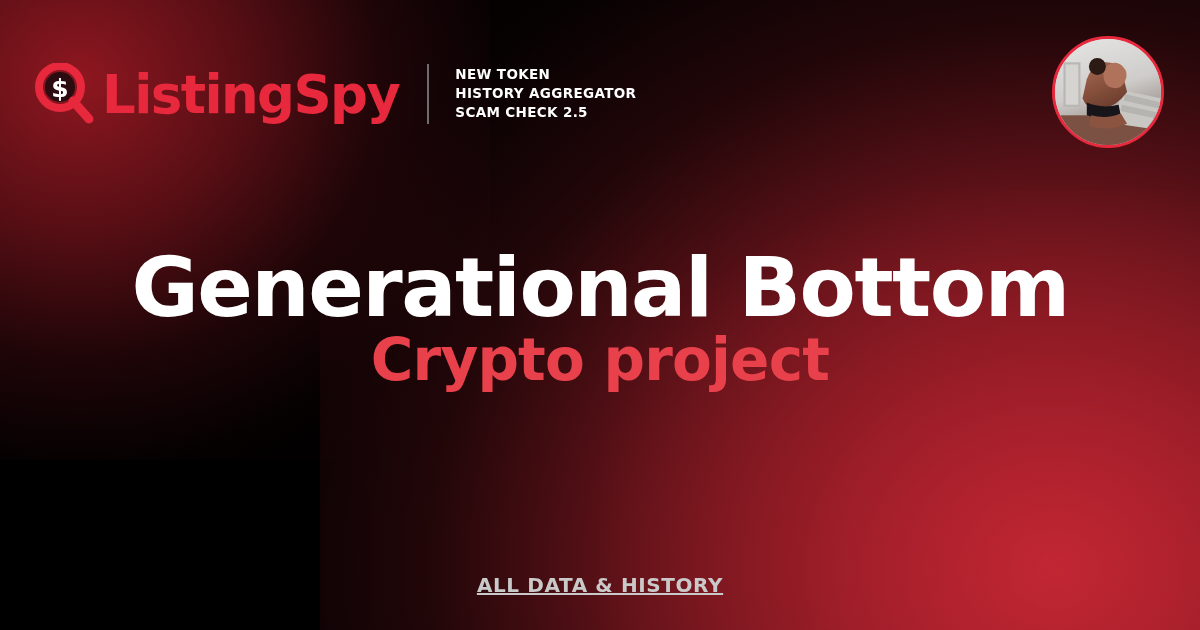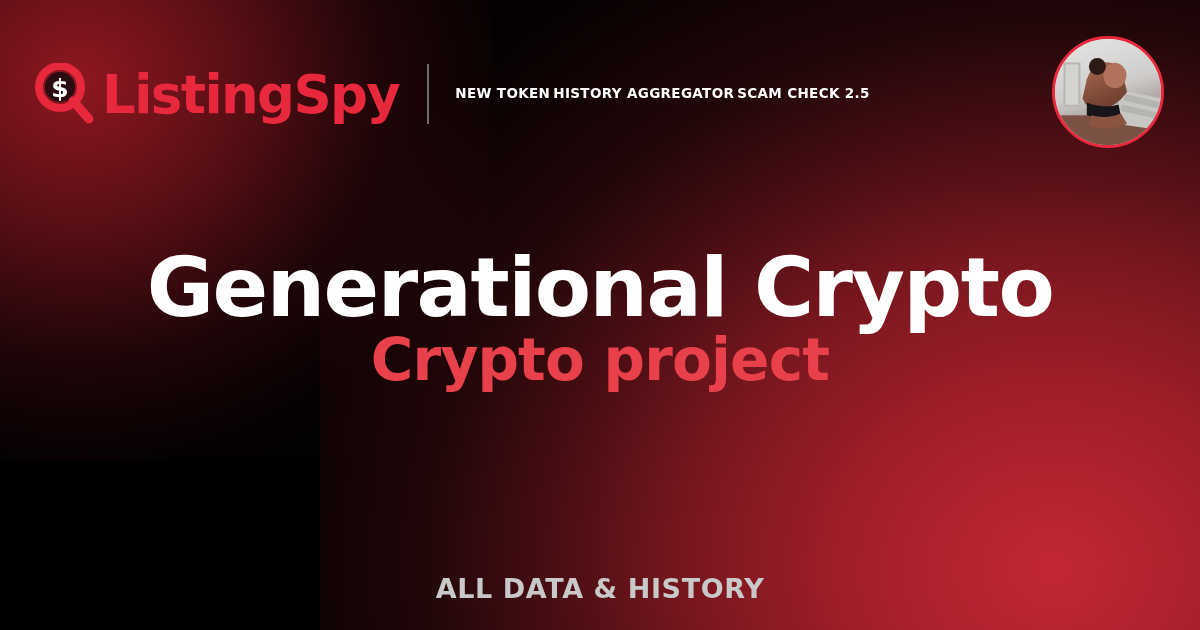--- a/index.html
+++ b/index.html
@@ -87,21 +87,21 @@
   .divider {
     width:2px;
     height:60px;
     background:#6d6d6d;
     margin:0 26px 0 28px;
     flex:0 0 2px;
   }
 
   .tagline {
     display:flex;
-    flex-direction:row;
+    flex-direction:column;
     justify-content:center;
     gap:3px;
   }
   .tagline span {
     color:#ffffff;
     font-size:13.5px;
     font-weight:700;
     letter-spacing:0.35px;
     line-height:1.18;
     white-space:nowrap;
@@ -145,23 +145,24 @@
     white-space:nowrap;
   }
 
   
   .footer {
     position:absolute;
     left:0; right:0;
     top:573px;
     text-align:center;
     color:#c9c9c9;
-    font-size:27px;
+    font-size:20px;
     font-weight:700;
     letter-spacing:0.6px;
+    text-decoration:underline;
   }
 </style>
 </head>
 <body>
 
 <div class="card">
 
   <div class="glow-tl"></div>
   <div class="glow-br"></div>
   <div class="glow-br2"></div>
@@ -210,19 +211,19 @@
       <path d="M63 62 L100 70 L100 76 L62 68 Z" fill="#a9a7a4" opacity="0.6"></path>
       <path d="M30 38 q6 -16 18 -16 q12 0 16 12 l4 16 q-10 14 -24 16 q-14 2 -18 -10 Z" fill="url(#skinGrad)"></path>
       <path d="M46 28 q10 -10 18 -2 q6 6 2 14 q-4 8 -12 6 q-10 -2 -8 -18 Z" fill="#b0725a"></path>
       <ellipse cx="40" cy="26" rx="8" ry="8" fill="#2c1a14"></ellipse>
       <path d="M30 60 q14 6 30 2 l2 10 q-16 6 -32 0 Z" fill="#17151a"></path>
       <path d="M34 72 q16 4 28 -2 l6 10 q-18 8 -36 2 Z" fill="#8a5440"></path>
     </svg>
   </div>
 
   <div class="main">
-    <div class="title">Generational Crypto</div>
+    <div class="title">Generational Bottom</div>
     <div class="subtitle">Crypto project</div>
   </div>
 
   <div class="footer">ALL DATA &amp; HISTORY</div>
 
 </div>
 
 </body></html>

